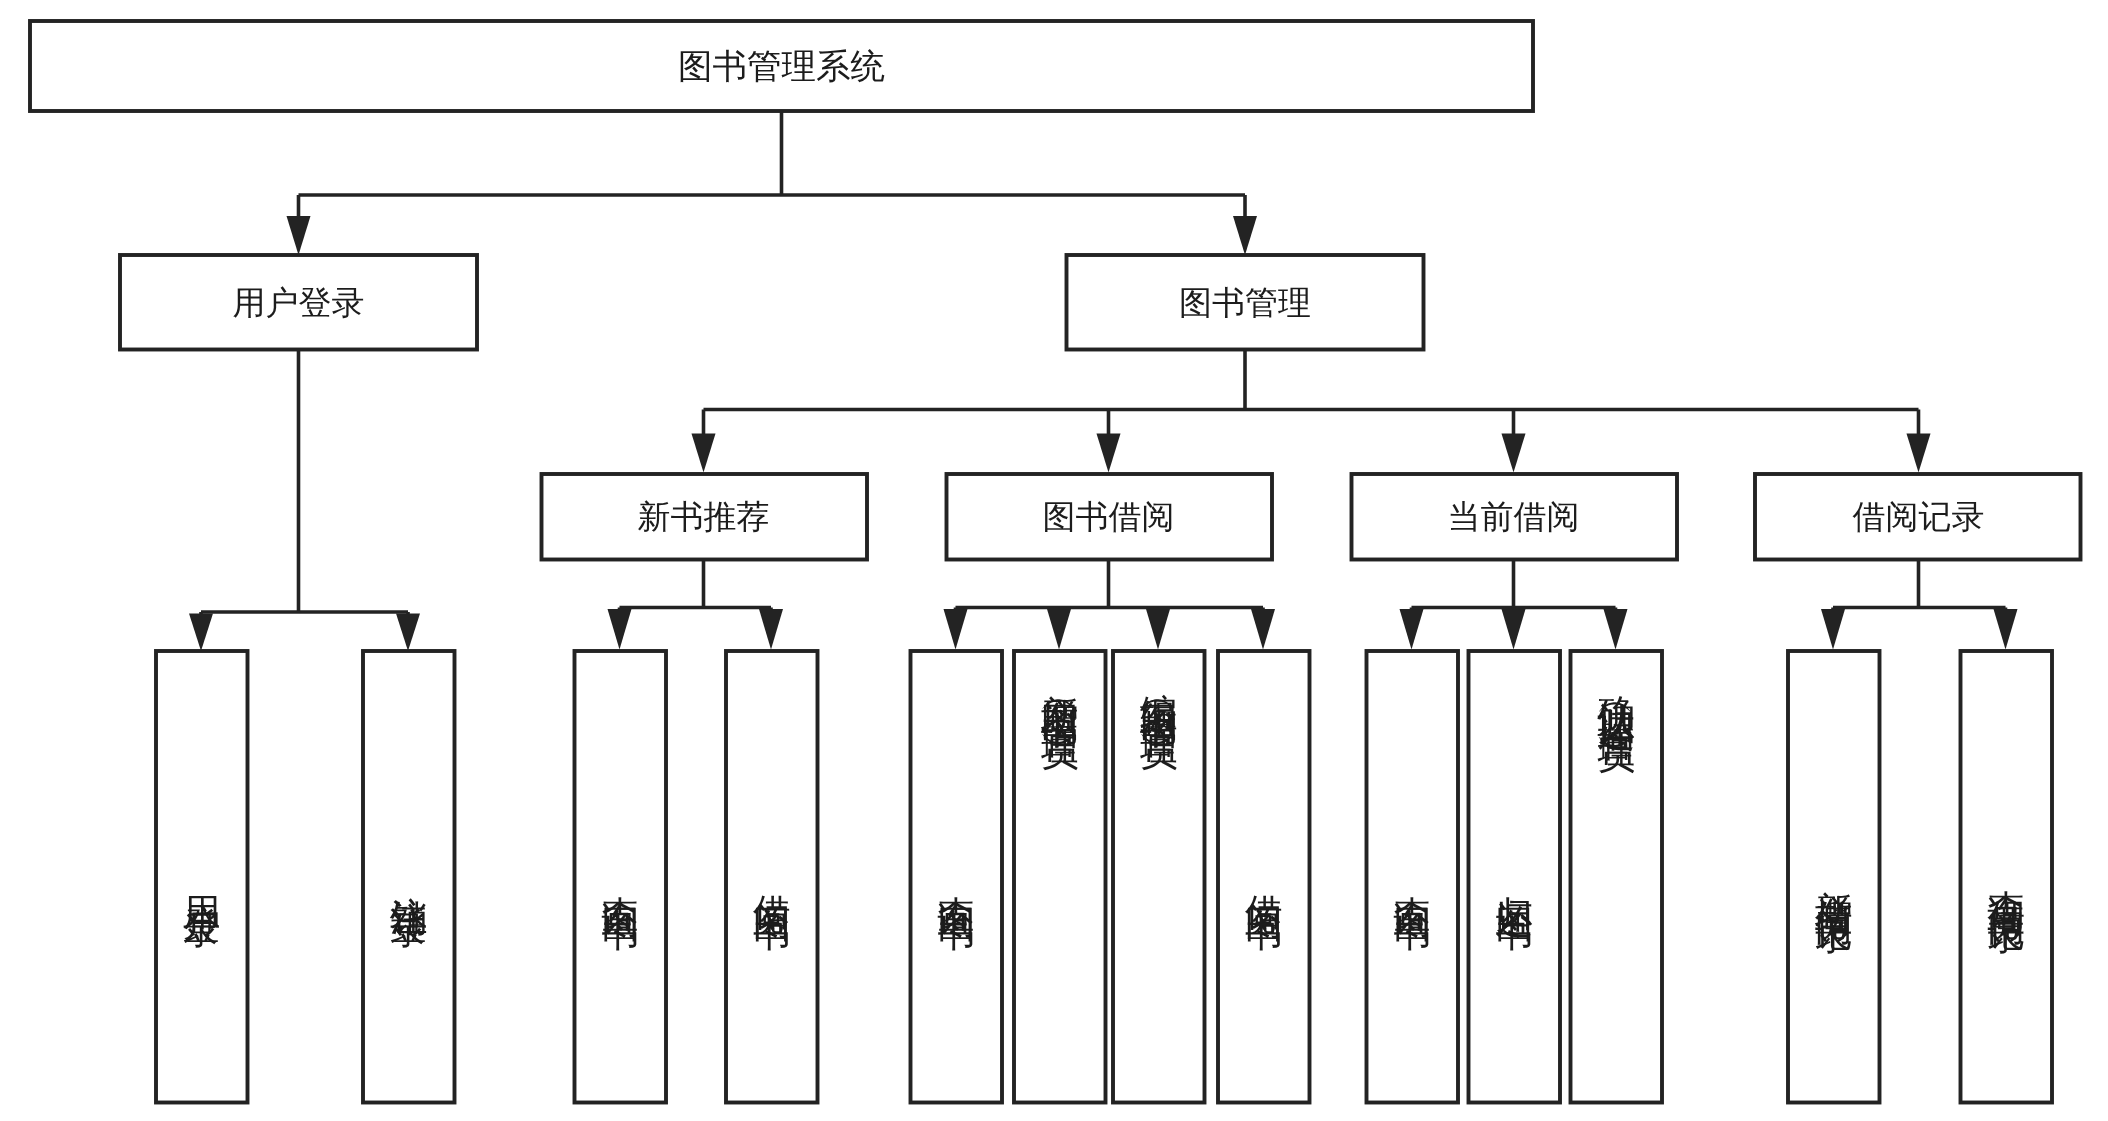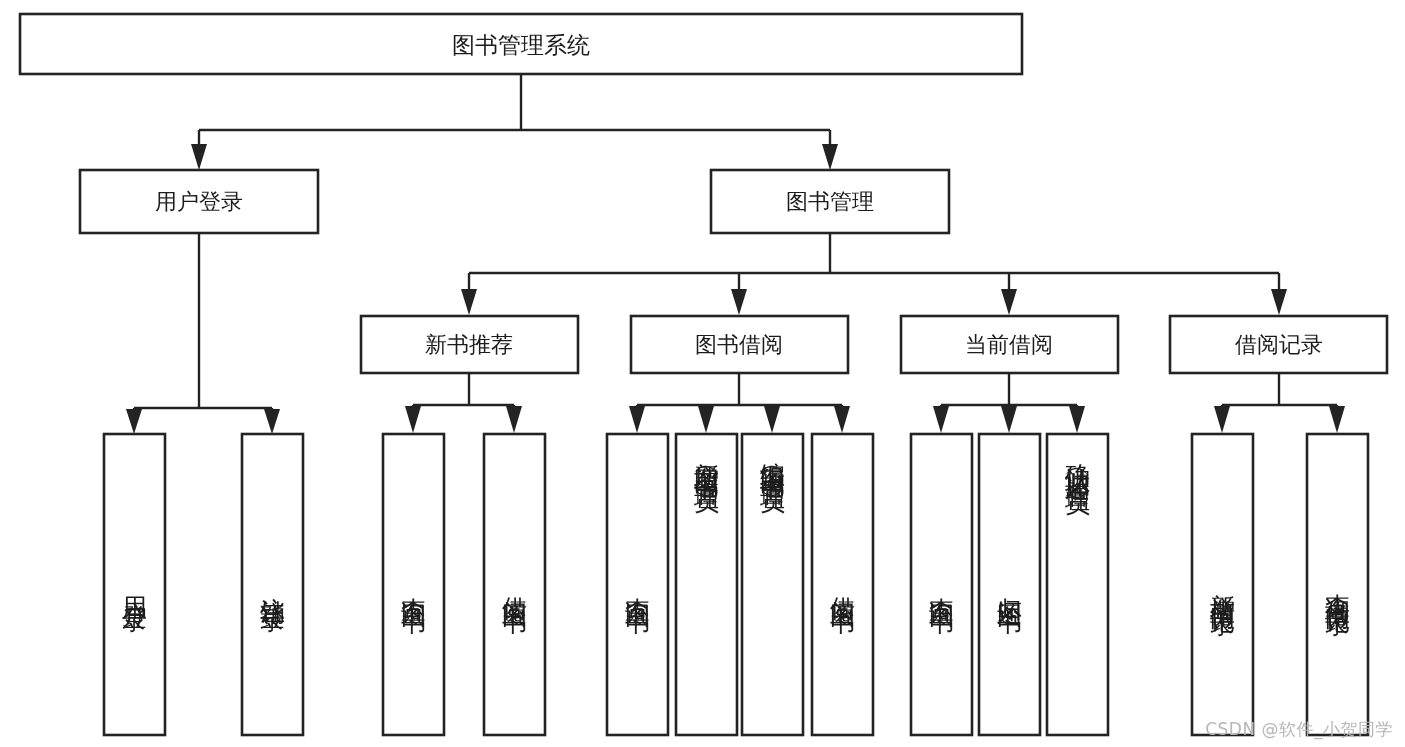--- a/index.html
+++ b/index.html
@@ -219,15 +219,14 @@
   <div class="vlabel" style="left:742px; top:434px; width:61px; height:301px; justify-content:flex-start; padding-top:8px; box-sizing:border-box;">编辑图书（管理员）</div>
   <div class="vlabel" style="left:812px; top:434px; width:61px; height:301px;">借阅图书</div>
 
   <div class="vlabel" style="left:911px; top:434px; width:61px; height:301px;">查询图书</div>
   <div class="vlabel" style="left:979px; top:434px; width:61px; height:301px;">归还图书</div>
   <div class="vlabel" style="left:1047px; top:434px; width:61px; height:301px; justify-content:flex-start; padding-top:10px; box-sizing:border-box;">确认归还（管理员）</div>
 
   <div class="vlabel" style="left:1192px; top:434px; width:61px; height:301px;">新增借阅记录</div>
   <div class="vlabel" style="left:1307px; top:434px; width:61px; height:301px;">查询借阅记录</div>
 
-  <div class="watermark">CSDN @软件_小贺同学</div>
 
 </div>
 
 </body></html>

